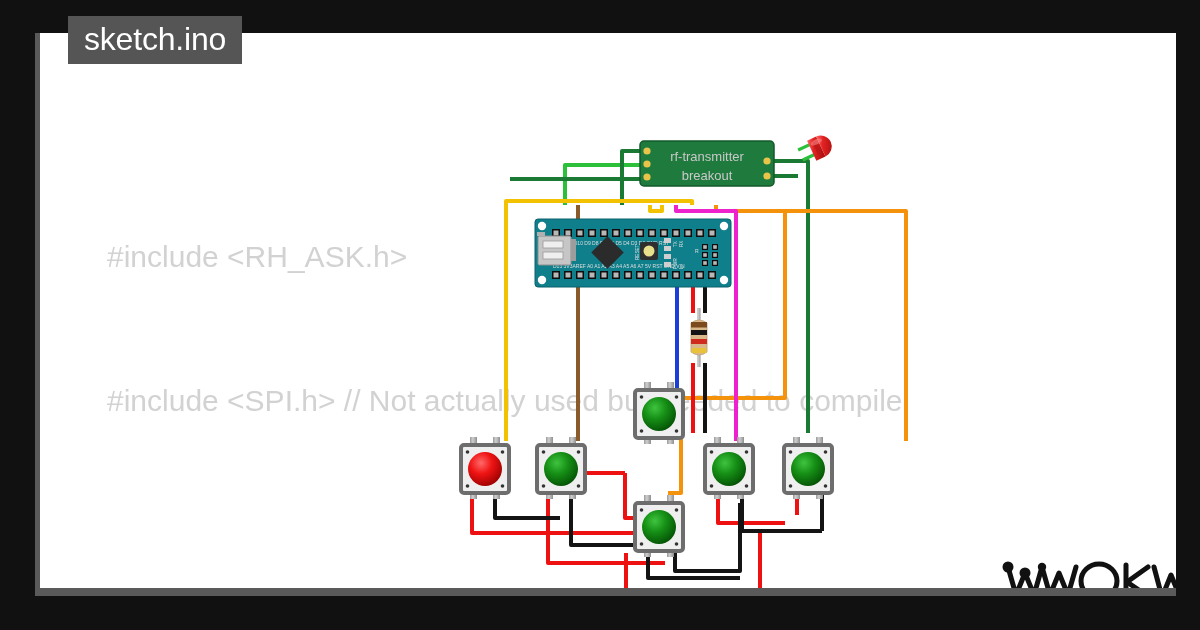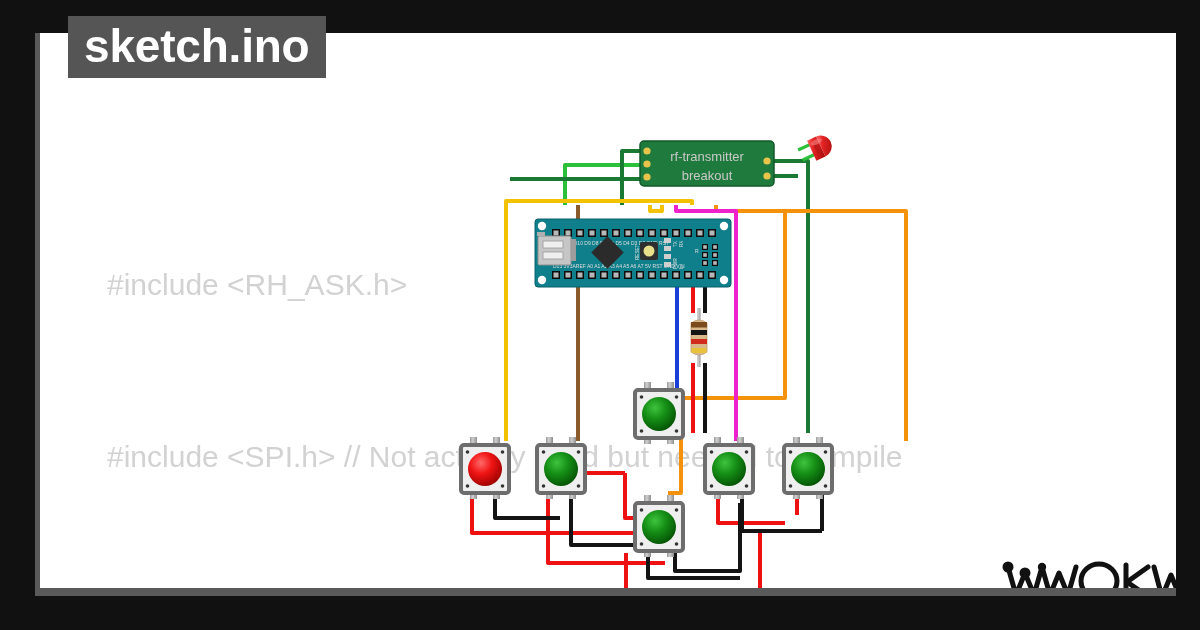--- a/index.html
+++ b/index.html
@@ -16,38 +16,38 @@
   #canvas {
     position:absolute; left:5px; top:0px; width:1136px; height:555px;
     background:#ffffff; overflow:hidden;
   }
 
   
   #title-tab {
     position:absolute; left:68px; top:16px;
     background:#555555; color:#ffffff;
     padding:7px 16px 9px 16px;
-    font-size:46px; line-height:1.0;
+    font-size:32px; line-height:1.0;
     letter-spacing:-0.2px;
     z-index:40;
-    font-weight:700;
+    font-weight:400;
   }
 
   
   #code {
     position:absolute; left:67px; top:104px; width:960px;
     z-index:5;
     color:#d2d2d2;
     font-size:30px;
     line-height:48px;
     white-space:pre;
     font-family:"Liberation Sans", sans-serif;
     font-weight:400;
   }
-  #code .ln { display:block; height:48px;margin-top:28px; }
+  #code .ln { display:block; height:48px; }
   #code .blank { visibility:hidden; }
 
   
   #wokwi { position:absolute; left:958px; top:518px; z-index:30; }
 
   
   #circuit { position:absolute; left:0; top:0; width:1136px; height:555px; z-index:20; }
 
   .lbl { font-family:"Liberation Sans", sans-serif; }
 </style>

